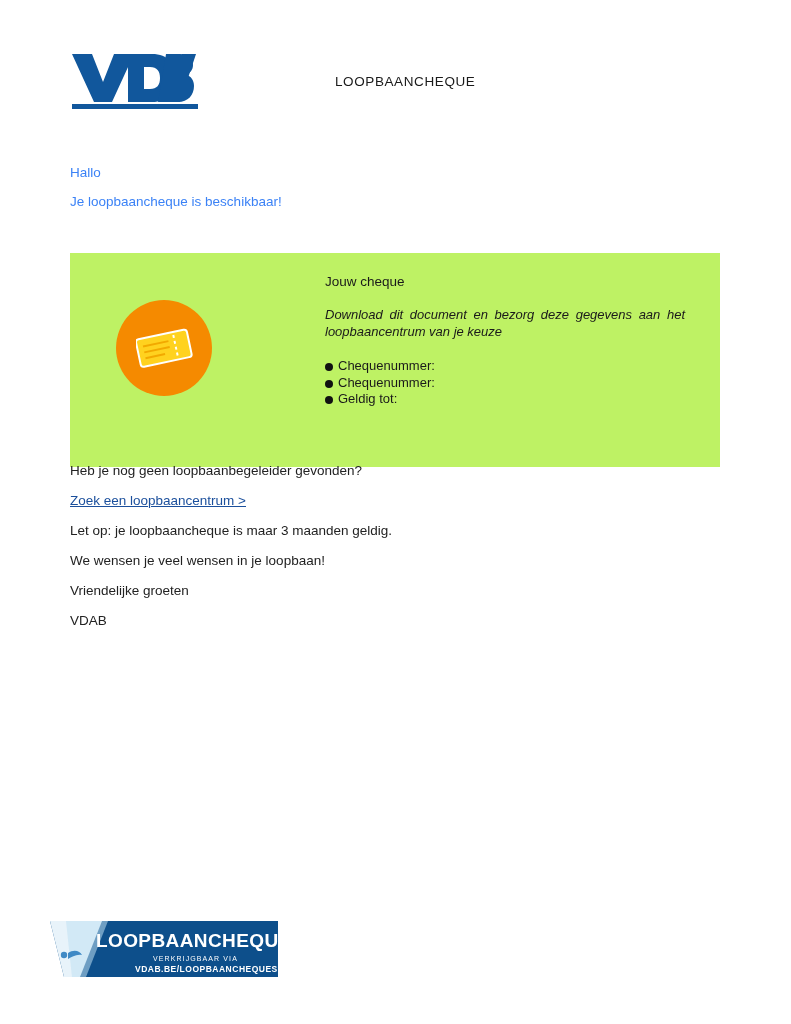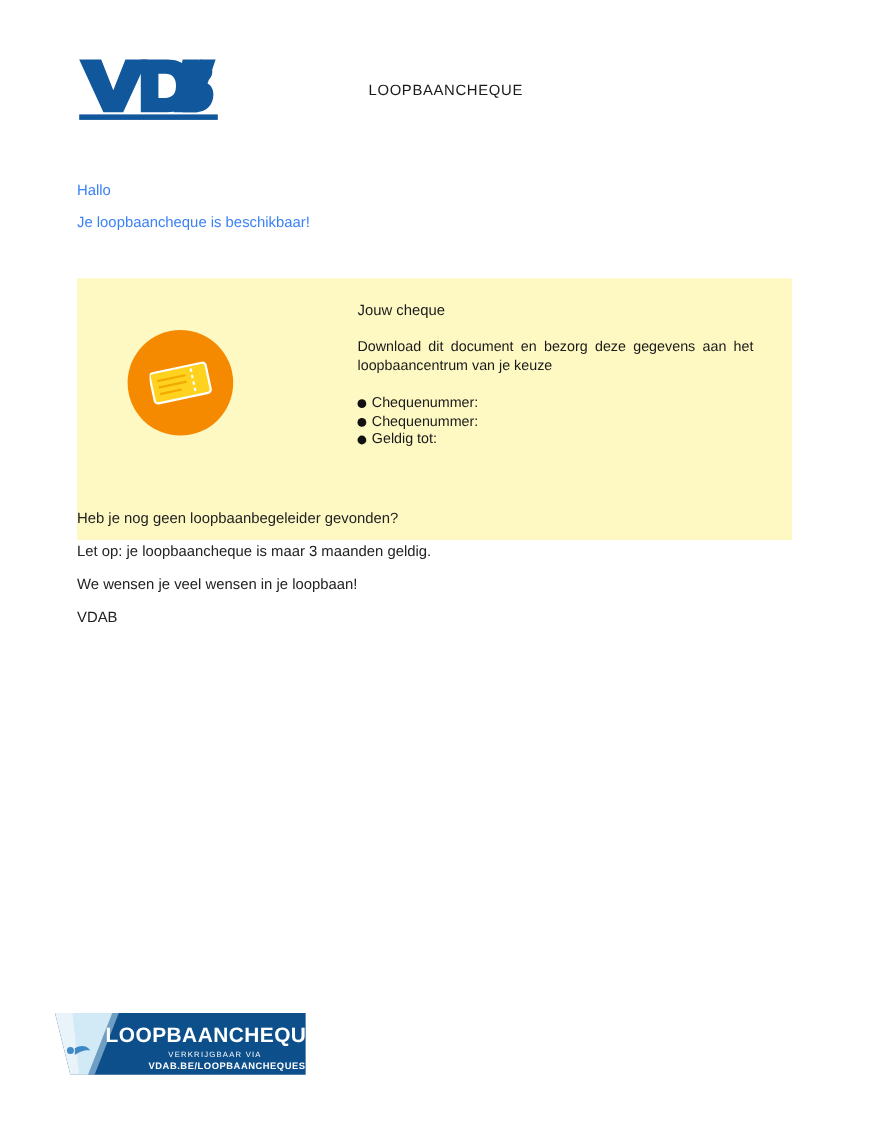--- a/index.html
+++ b/index.html
@@ -57,22 +57,22 @@
     color: #3b82f6;
   }
   .greeting .line { margin-bottom: 14px; }
 
   
   .panel {
     position: absolute;
     left: 70px;
     top: 253px;
     width: 650px;
-    height: 238px;
-    background: #fef9c3;
+    height: 214px;
+    background: #bef264;
   }
   .ticket-badge {
     position: absolute;
     left: 46px;
     top: 47px;
     width: 96px;
     height: 96px;
     border-radius: 50%;
     background: #f58a00;
   }
@@ -92,20 +92,21 @@
     color: #1a1a1a;
     margin-bottom: 17px;
   }
   .panel-text {
     font-size: 13px;
     line-height: 17px;
     color: #1a1a1a;
     text-align: justify;
     width: 360px;
     margin-bottom: 18px;
+    font-style: italic;
   }
   .field-list {
     list-style: none;
     margin: 0;
     padding: 0;
     font-size: 13px;
     line-height: 16.5px;
     color: #1a1a1a;
   }
   .field-list li {
@@ -197,22 +198,26 @@
       <ul class="field-list">
         <li>Chequenummer:</li>
         <li>Chequenummer:</li>
         <li>Geldig tot:</li>
       </ul>
     </div>
   </div>
 
   <div class="body-copy">
     <p>Heb je nog geen loopbaanbegeleider gevonden?</p>
+    <p>
+      <a class="link" href="#">Zoek een loopbaancentrum &gt; </a>
+    </p>
     <p>Let op: je loopbaancheque is maar 3 maanden geldig.</p>
     <p>We wensen je veel wensen in je loopbaan!</p>
+    <p>Vriendelijke groeten</p>
     <p>VDAB</p>
   </div>
 
   <div class="footer-banner">
     <svg width="228" height="68" viewBox="0 0 228 68" xmlns="http://www.w3.org/2000/svg">
       <polygon points="0,6 228,6 228,62 14,62" fill="#0d4f8b"></polygon>
       <polygon points="0,6 52,6 30,62 14,62" fill="#e8f3fa"></polygon>
       <polygon points="16,6 58,6 36,62 22,62" fill="#bfe0f2" opacity="0.55"></polygon>
       <g fill="#2f7fc0" opacity="0.9" transform="translate(10,36)">
         <circle cx="4" cy="4" r="3.2"></circle>

